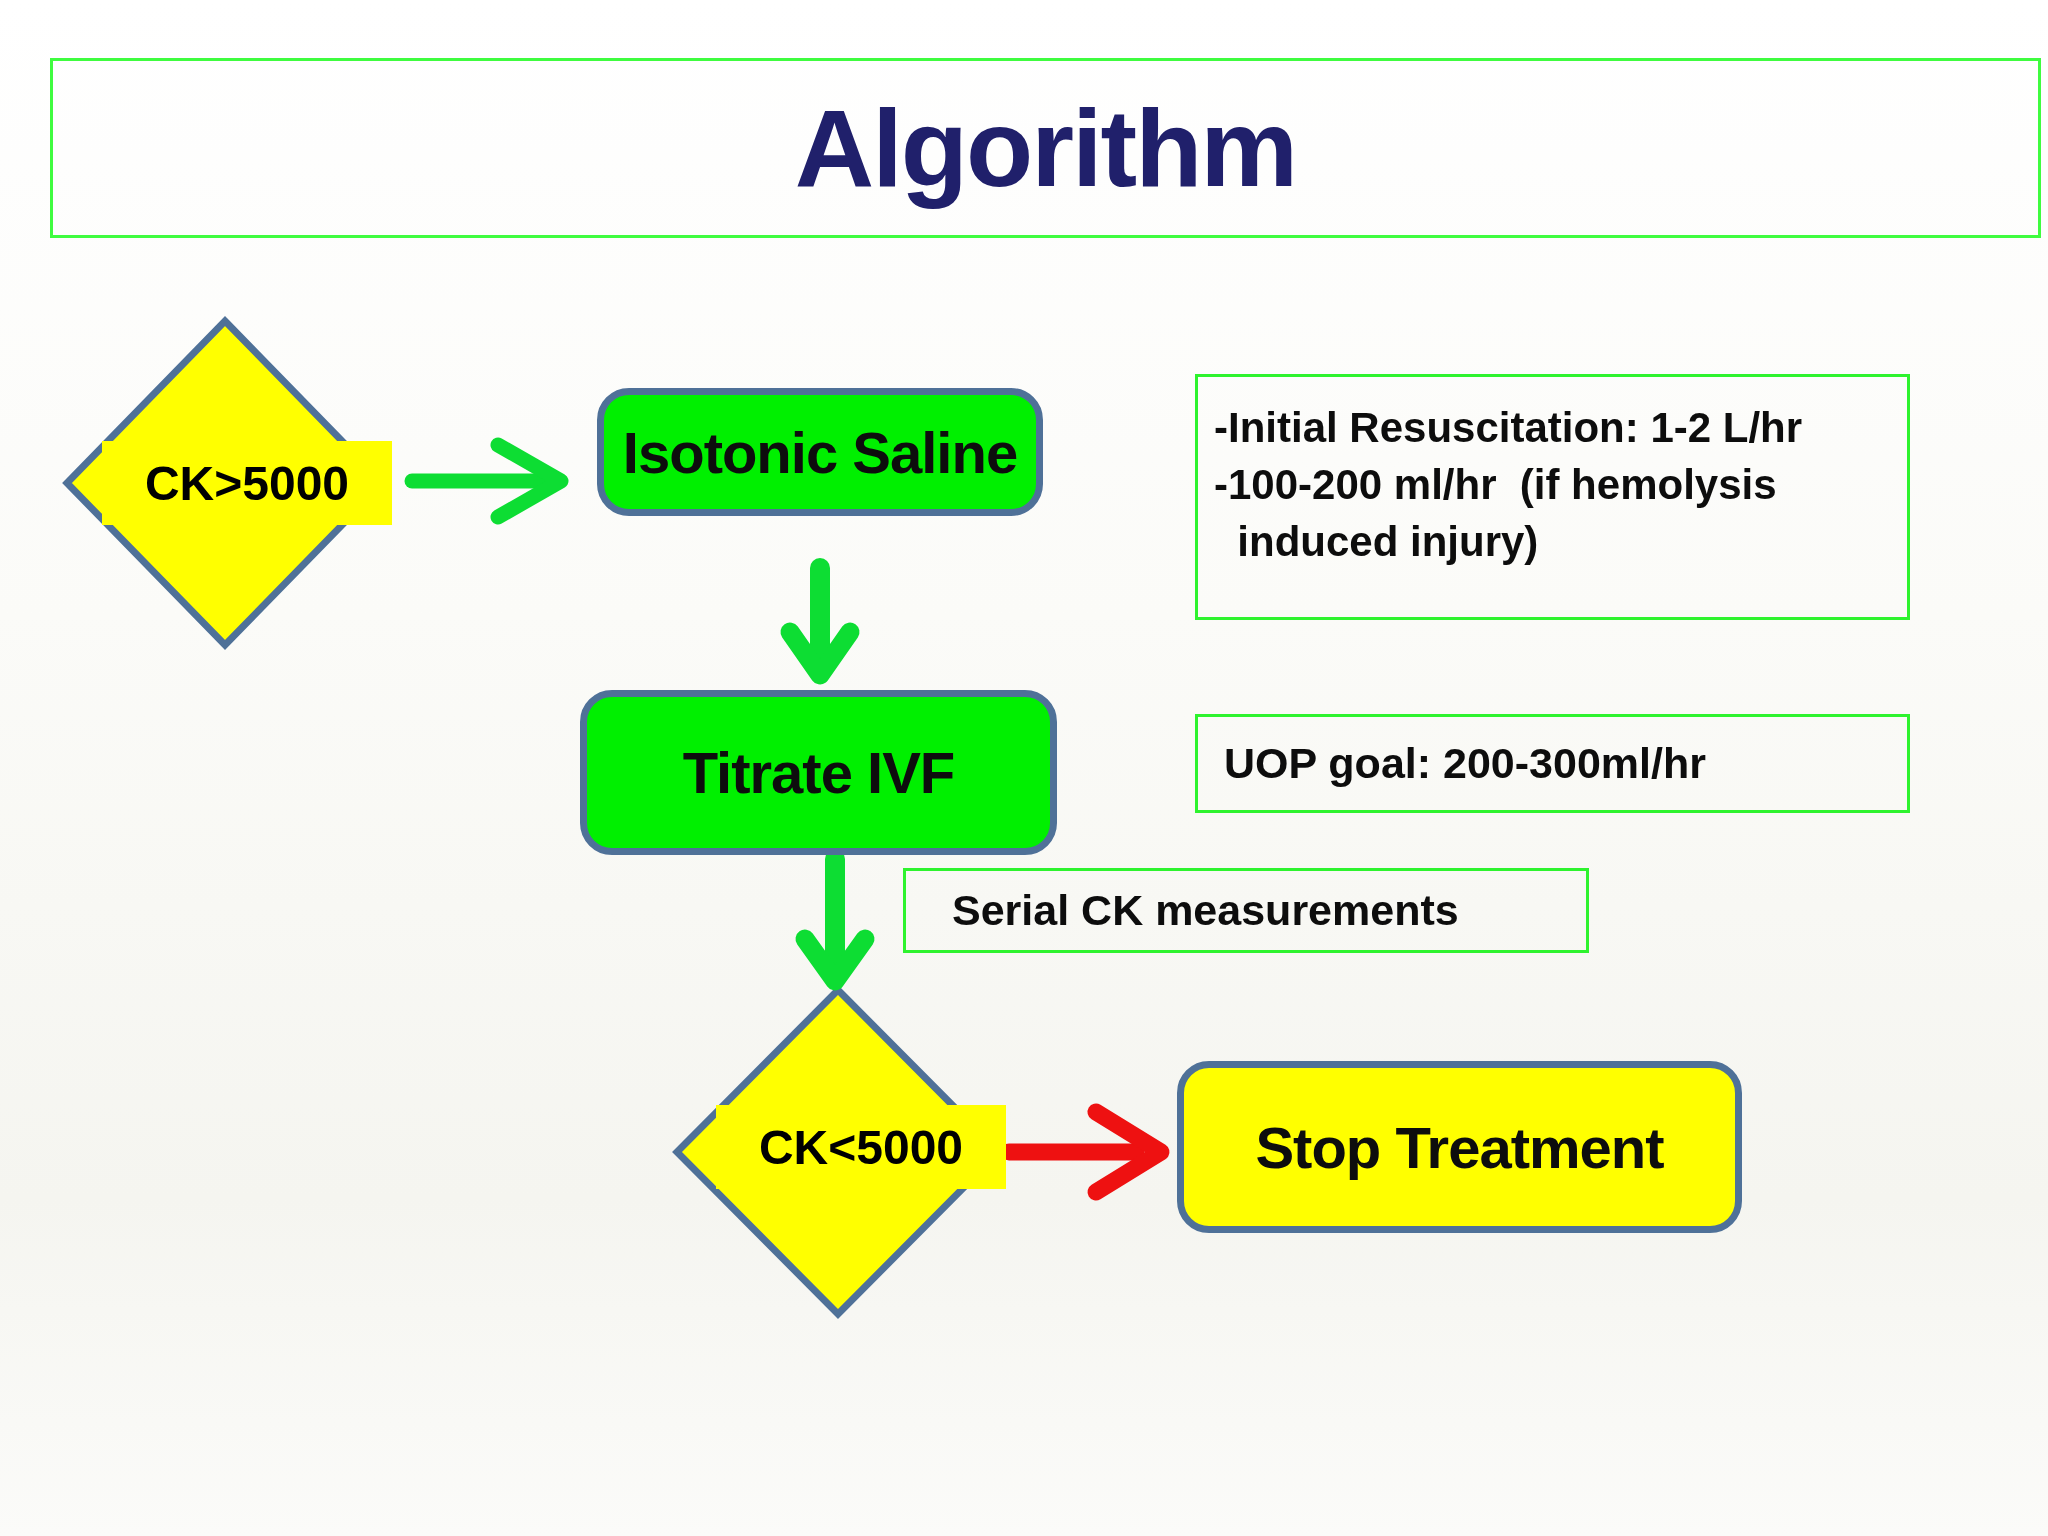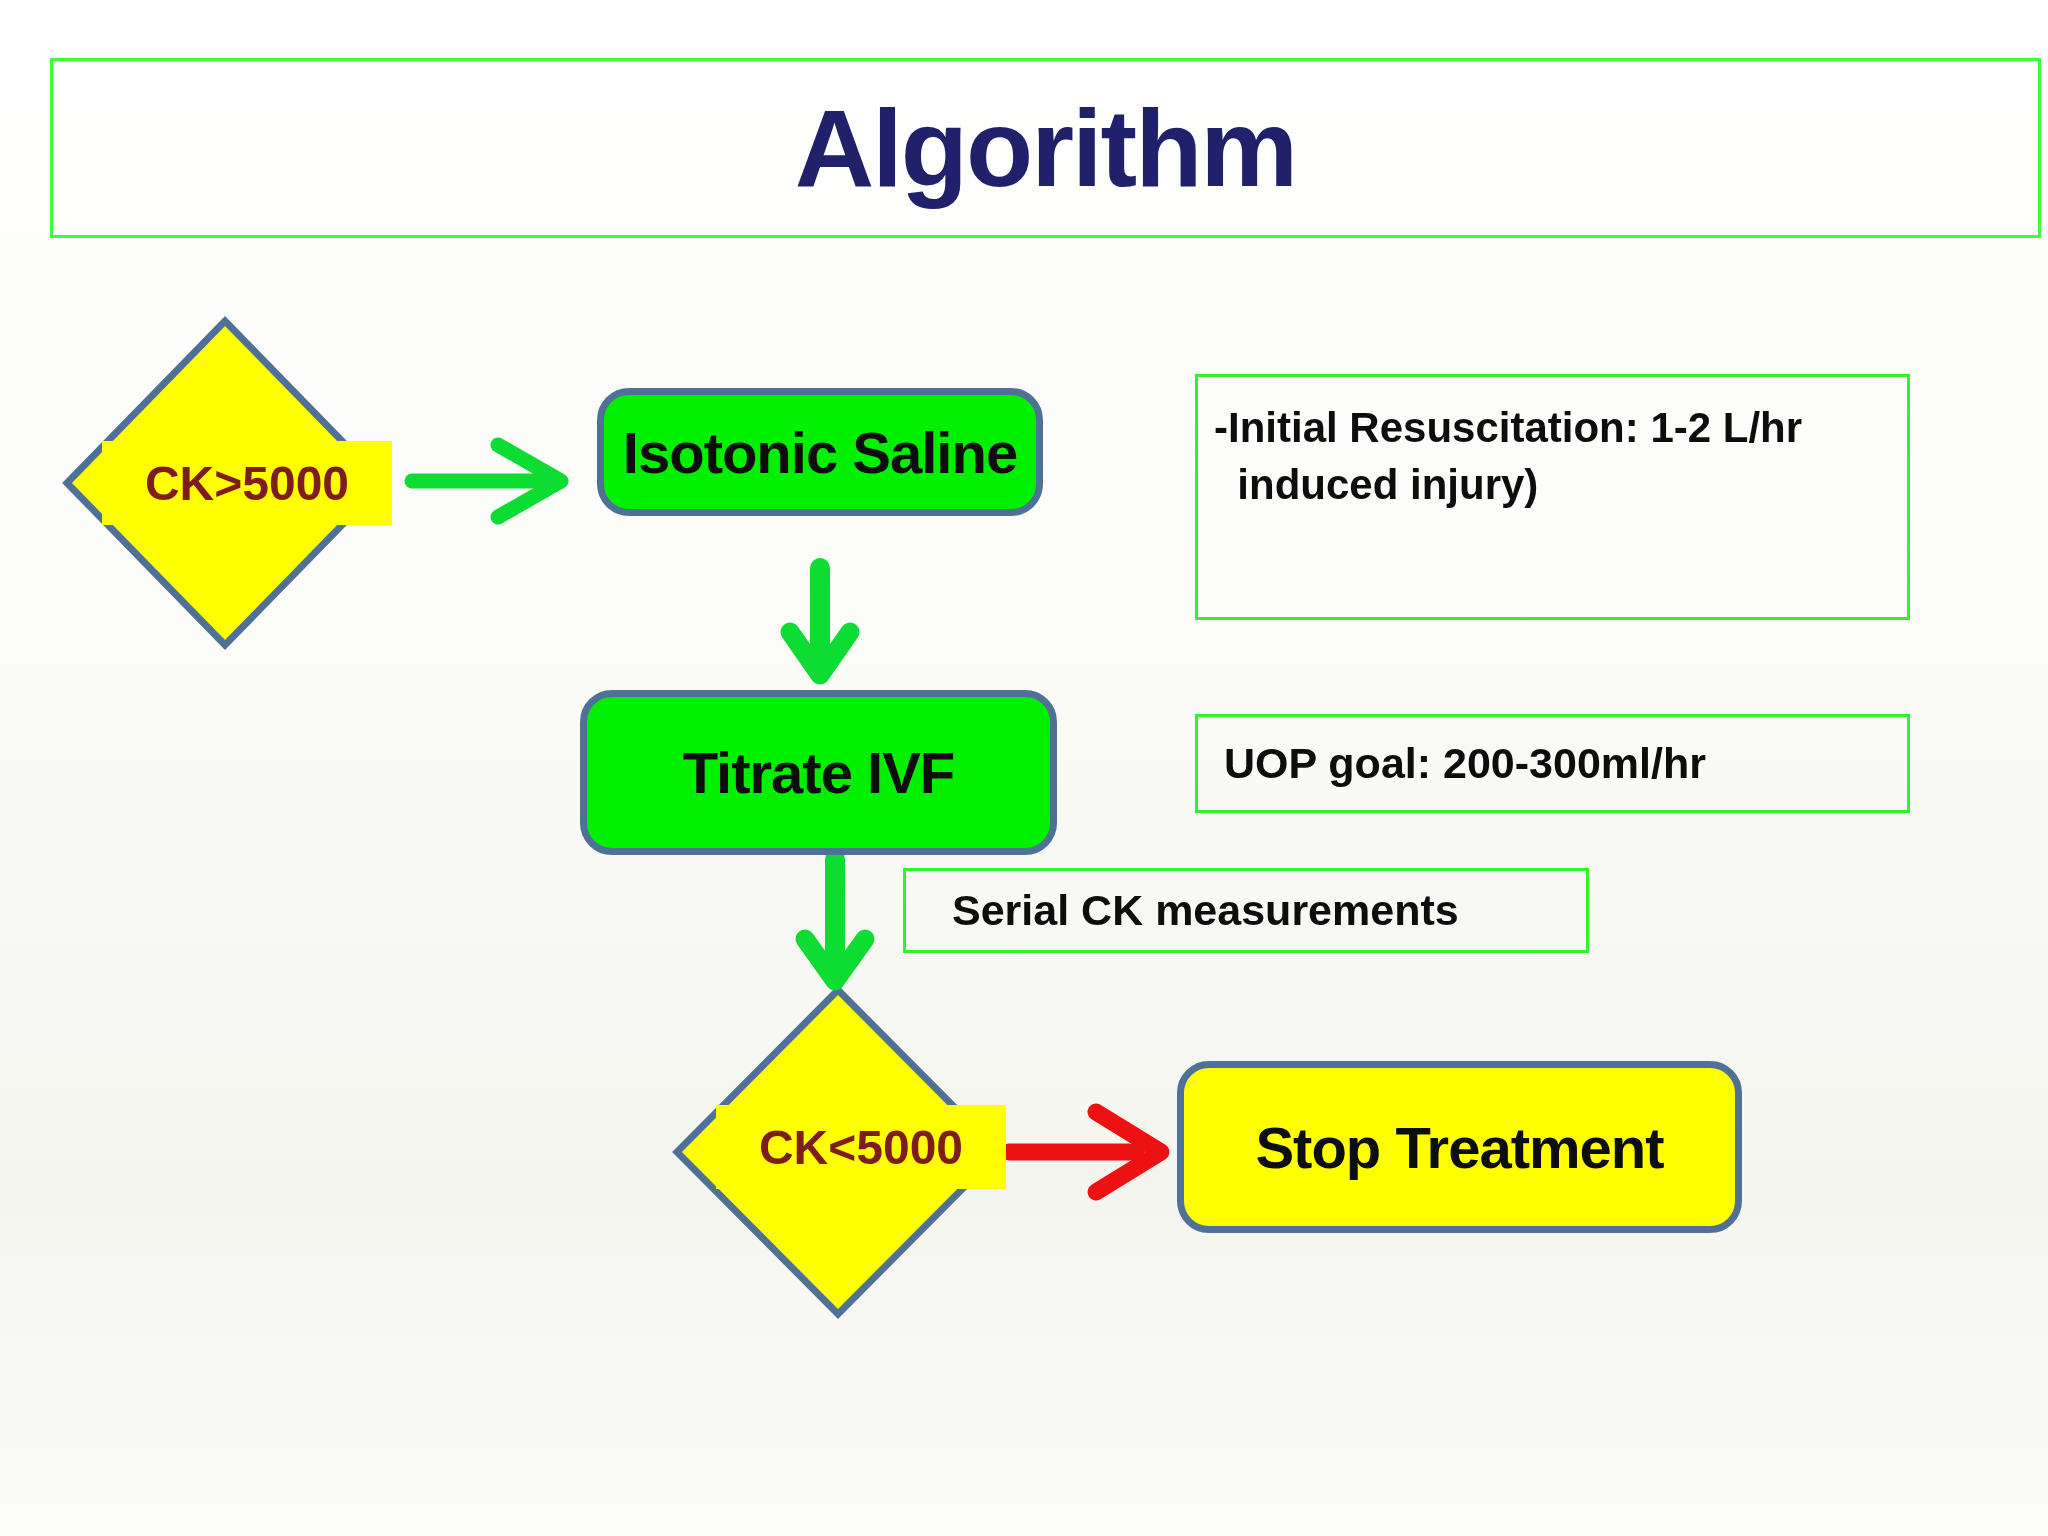--- a/index.html
+++ b/index.html
@@ -46,21 +46,21 @@
   #node-titrate-ivf     { left: 580px; top: 690px; width: 477px; height: 165px; }
   #node-stop-treatment  { left: 1177px; top: 1061px; width: 565px; height: 172px; }
 
   
   .decision-label {
     background: #ffff00;
     display: flex; align-items: center; justify-content: center;
     z-index: 3;
   }
   .decision-label .node-text {
-    font-size: 48px; font-weight: bold; color: #7f1d1d; white-space: nowrap;
+    font-size: 48px; font-weight: bold; color: #000000; white-space: nowrap;
   }
   #label-ck-high { left: 102px; top: 441px; width: 290px; height: 84px; }
   #label-ck-low  { left: 716px; top: 1105px; width: 290px; height: 84px; }
 
   
   .note-box {
     border: 3px solid #2ef32e;
     z-index: 2;
     color: #0d0d0d;
     font-weight: bold;
@@ -129,20 +129,21 @@
   </div>
   <div id="node-titrate-ivf" class="abs node-box green-fill">
     <span class="node-text">Titrate IVF</span>
   </div>
   <div id="node-stop-treatment" class="abs node-box yellow-fill">
     <span class="node-text">Stop Treatment</span>
   </div>
 
   <div id="note-resuscitation" class="abs note-box">
     <div class="note-line">-Initial Resuscitation: 1-2 L/hr</div>
+    <div class="note-line">-100-200 ml/hr  (if hemolysis</div>
     <div class="note-line">  induced injury)</div>
   </div>
 
   <div id="note-uop" class="abs note-box">
     <span class="note-line">UOP goal: 200-300ml/hr</span>
   </div>
 
   <div id="note-serial-ck" class="abs note-box">
     <span class="note-line">Serial CK measurements</span>
   </div>

